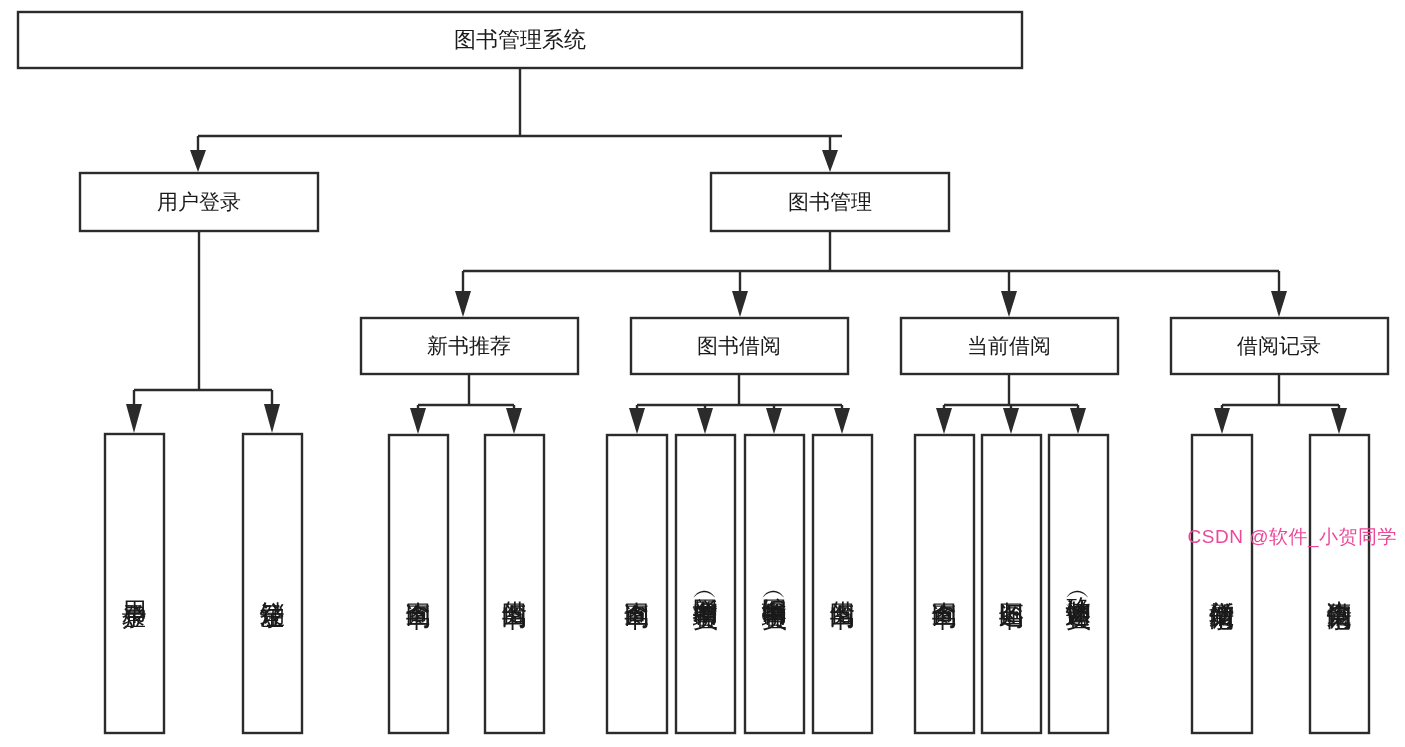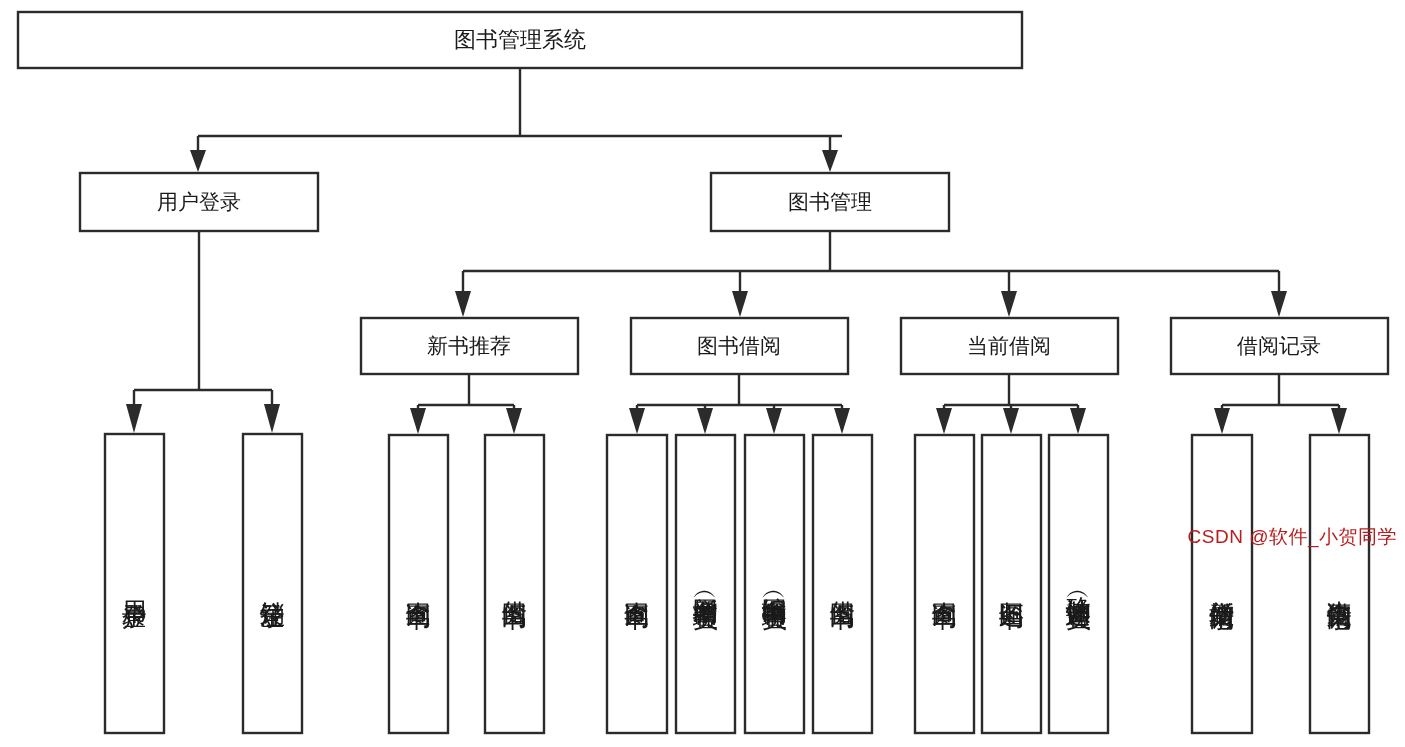--- a/index.html
+++ b/index.html
@@ -68,21 +68,21 @@
     letter-spacing: 1.5px;
     color: #1a1a1a;
     white-space: nowrap;
   }
   .watermark {
     position: absolute;
     right: 8px;
     bottom: 4px;
     font-family: "Liberation Sans", "DejaVu Sans", sans-serif;
     font-size: 19px;
-    color: #b91c1c;
+    color: #ec4899;
     letter-spacing: 0.5px;
     white-space: nowrap;
   }
 </style>
 </head>
 <body>
 
 <div id="diagram-root">
 
   <svg class="diagram-canvas" viewBox="0 0 1405 747" xmlns="http://www.w3.org/2000/svg">

